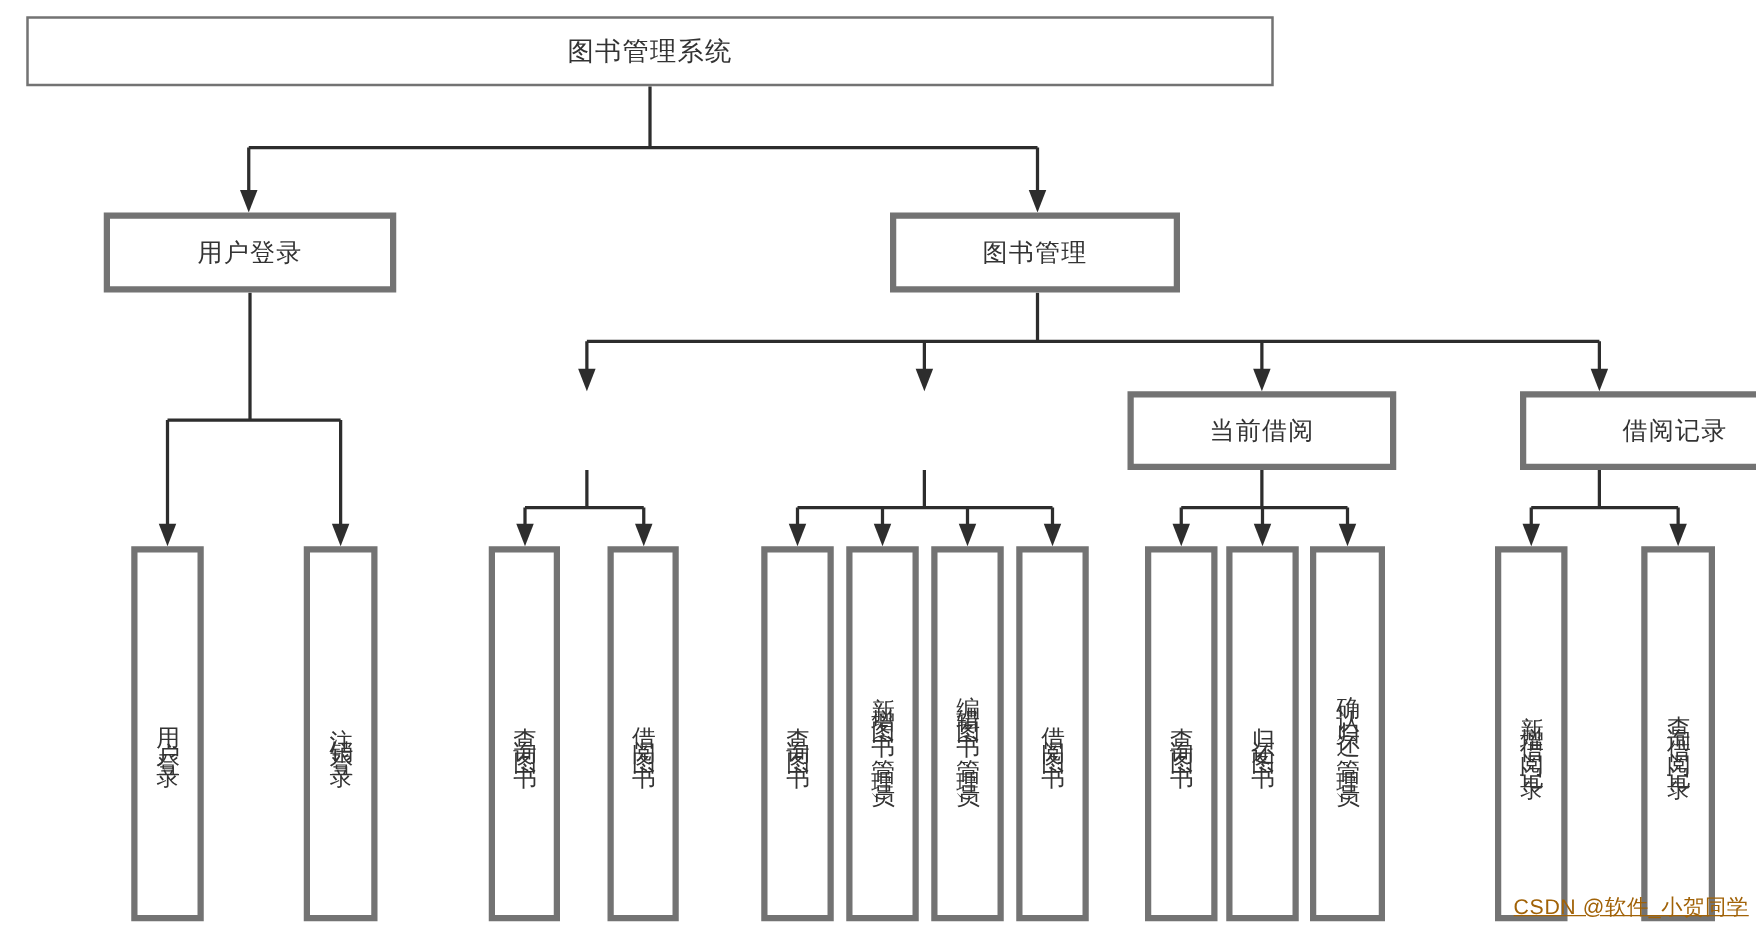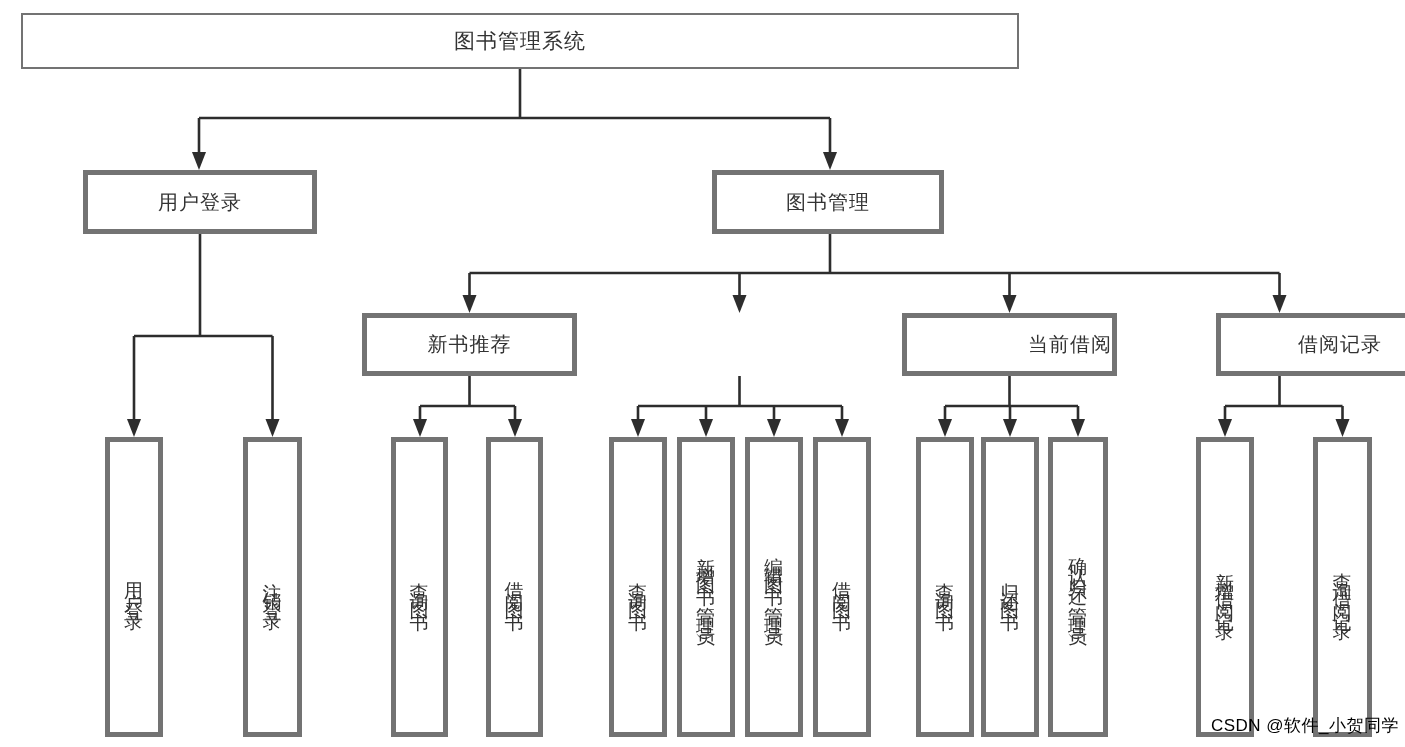--- a/index.html
+++ b/index.html
@@ -34,23 +34,24 @@
     font-size:19px;
     letter-spacing:10px;
     line-height:1;
     color:#333333;
     white-space:nowrap;
   }
   #watermark{
     position:absolute;
     right:6px;top:714px;
     font-size:17px;
-    color:#000000;
+    color:#a16207;
     letter-spacing:0.5px;
     white-space:nowrap;
+    text-decoration:underline;
   }
 </style>
 </head>
 <body>
 
 <div id="canvas">
 
   <svg id="connectors" viewBox="0 0 1405 747" xmlns="http://www.w3.org/2000/svg">
     <g stroke="#2d2d2d" stroke-width="2.6" fill="none">
       <path d="M520 69 V118 M199 118 H830 M199 118 V154 M830 118 V154"></path>
@@ -88,24 +89,21 @@
     <span class="hlabel">图书管理系统</span>
   </div>
 
   <div class="node" style="left:83px;top:170px;width:234px;height:64px;">
     <span class="hlabel">用户登录</span>
   </div>
   <div class="node" style="left:712px;top:170px;width:232px;height:64px;">
     <span class="hlabel">图书管理</span>
   </div>
 
-  <div class="node" style="left:362px;top:313px;width:215px;height:63px;">
-    <span class="hlabel">新书推荐</span>
-  </div>
-  <div class="node" style="left:902px;top:313px;width:215px;height:63px;justify-content:flex-end;">
+  <div class="node" style="left:902px;top:313px;width:215px;height:63px;">
     <span class="hlabel">当前借阅</span>
   </div>
   <div class="node" style="left:1216px;top:313px;width:248px;height:63px;font-family:Liberation Mono, monospace;">
     <span class="hlabel">借阅记录</span>
   </div>
 
   <div class="node leaf" style="left:105px;width:58px;">
     <span class="vlabel">用户登录</span>
   </div>
   <div class="node leaf" style="left:243px;width:59px;">

